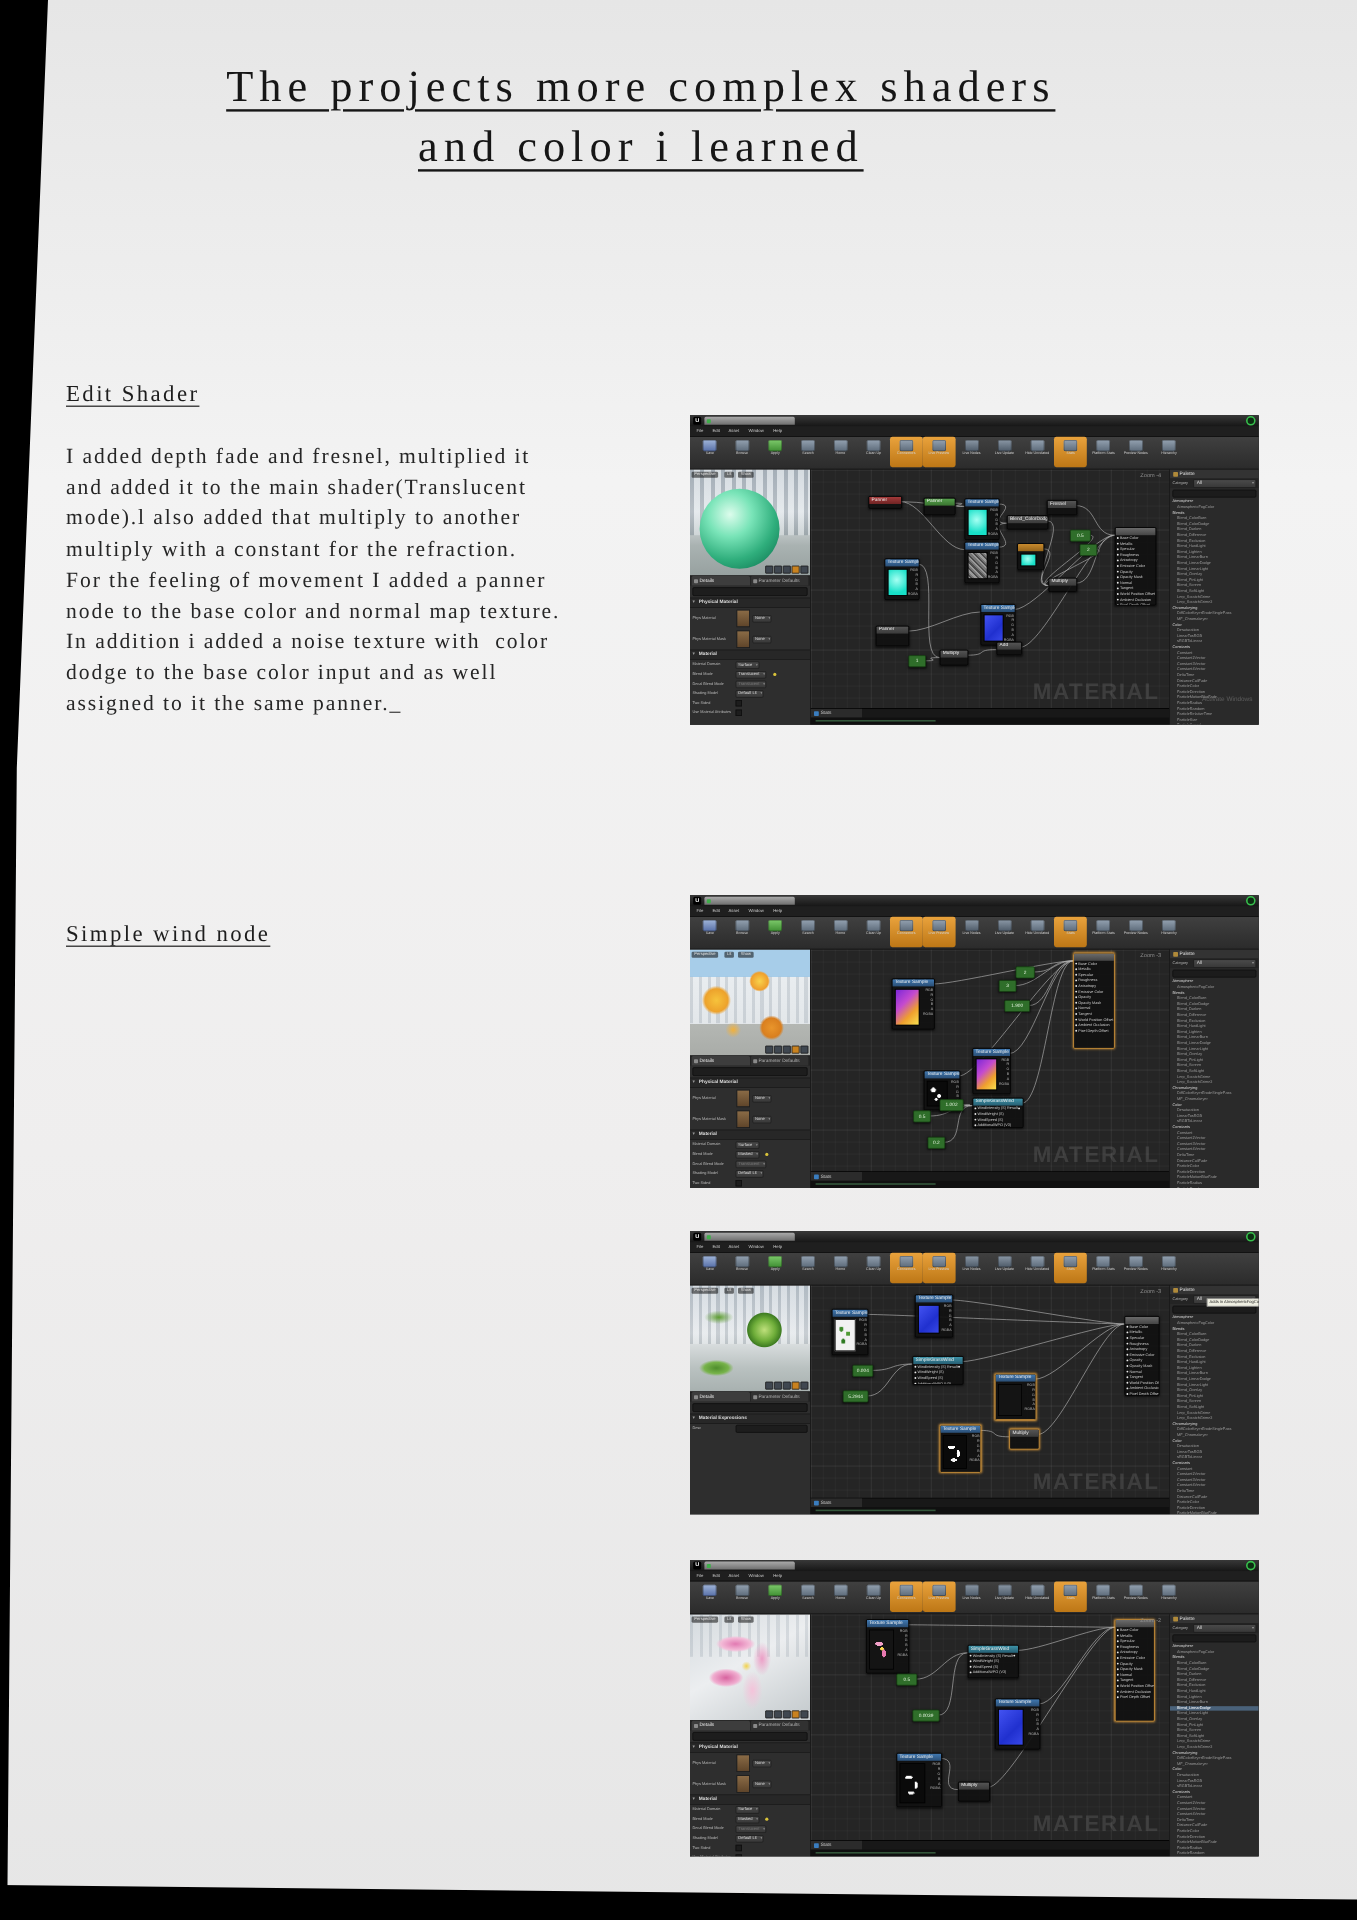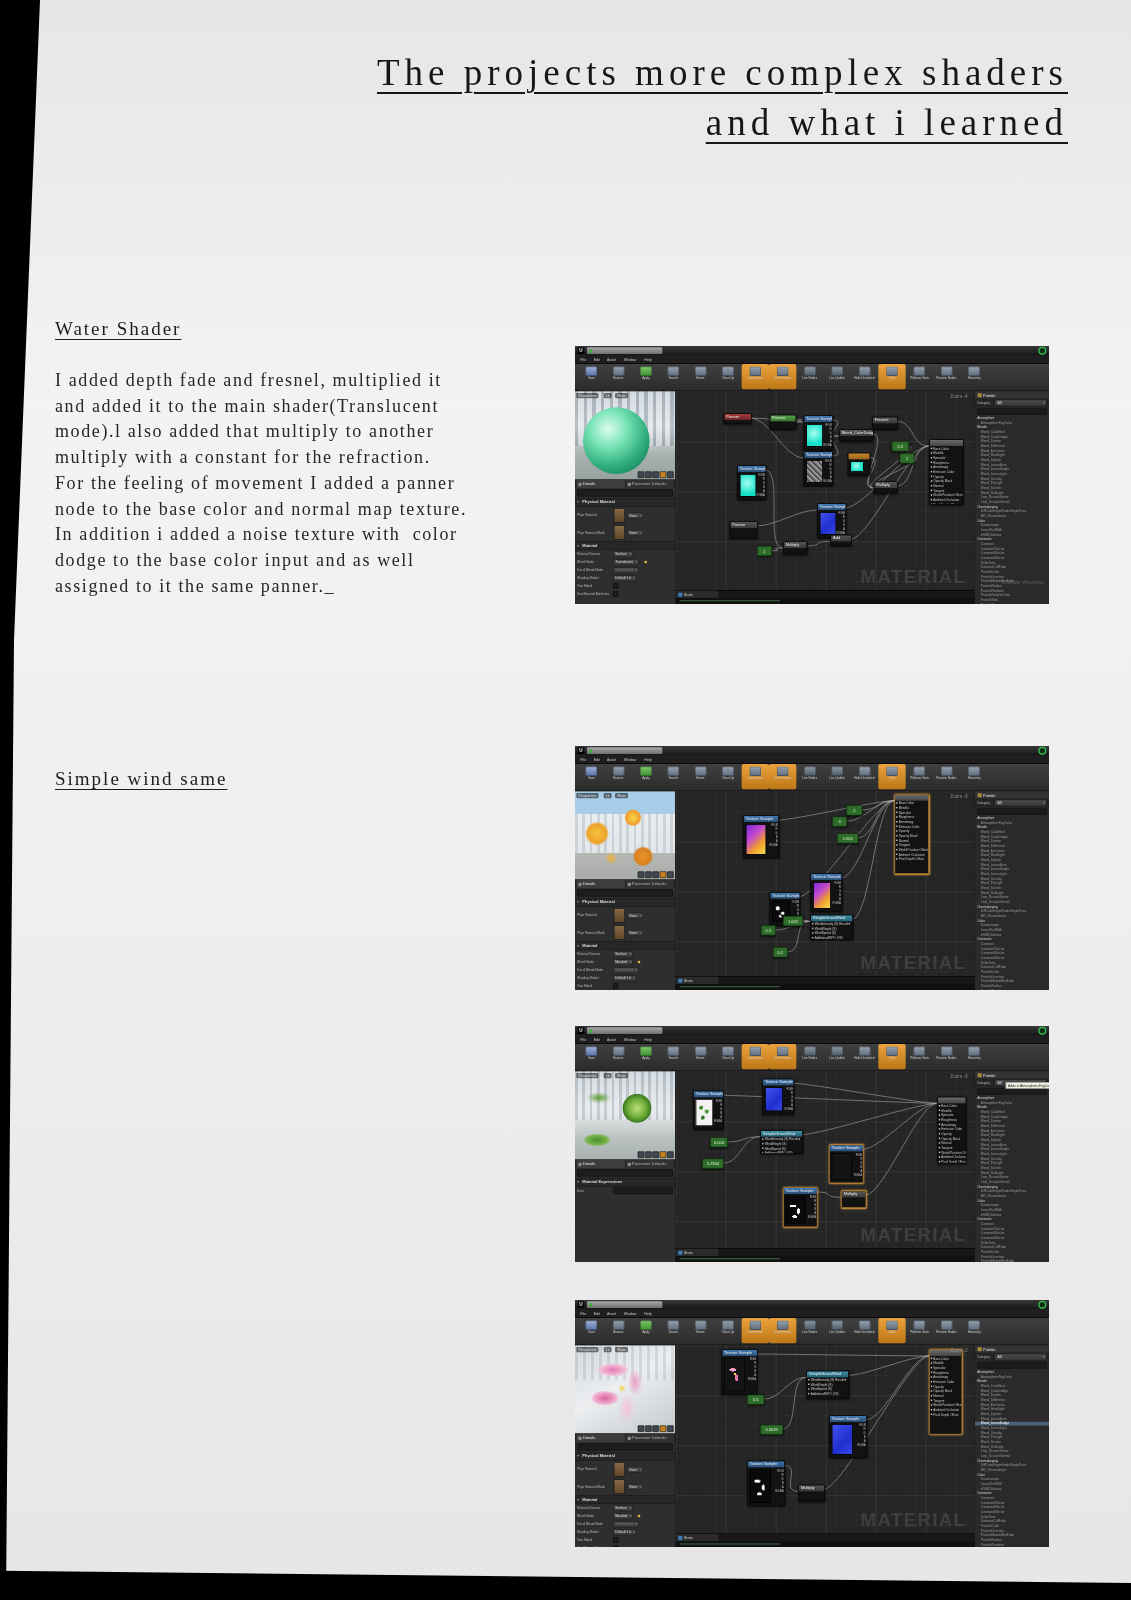--- a/index.html
+++ b/index.html
@@ -5,21 +5,21 @@
   html,body{margin:0;padding:0;}
   body{width:1131px;height:1600px;position:relative;overflow:hidden;
        font-family:"Liberation Serif","DejaVu Serif",serif;
        background:linear-gradient(180deg,#e6e6e6 0%,#f3f3f3 25%,#efeeee 60%,#e6e6e6 100%);}
   .page{position:absolute;inset:0;}
   .edge-left{position:absolute;left:0;top:0;width:40px;height:1600px;background:#000;
              clip-path:polygon(0 0,100% 0,35% 40%,15% 100%,0 100%);}
   .edge-bottom{position:absolute;left:0;top:1566px;width:1131px;height:34px;background:#000;
              clip-path:polygon(0 14%,100% 50%,100% 100%,0 100%);}
   
-  .title{position:absolute;left:0;top:48px;width:1068px;text-align:right;color:#161616;}
+  .title{position:absolute;left:0;top:48px;width:1068px;text-align:center;color:#161616;}
   .title span{display:block;font-size:37px;letter-spacing:5px;line-height:50px;
               text-decoration:underline;text-underline-offset:7px;text-decoration-thickness:2px;}
   .shead{position:absolute;font-size:19px;letter-spacing:2px;color:#1d1d1d;
          text-decoration:underline;text-underline-offset:4px;}
   .sbody{position:absolute;font-size:18px;letter-spacing:1.6px;line-height:25.7px;color:#262626;
          white-space:pre-wrap;width:520px;}
   .h1pos{left:55px;top:318px;} .p1pos{left:55px;top:368px;}
   .h2pos{left:55px;top:768px;} .p2pos{left:55px;top:818px;}
   
   .shot{position:absolute;overflow:hidden;background:#1a1a1a;}
@@ -205,35 +205,35 @@
 </style>
 </head>
 <body>
 
 <div class="page">
   <div class="edge-left"></div>
   <div class="edge-bottom"></div>
 
   <div class="title">
     <span>The projects more complex shaders</span>
-    <span>and what i learned</span>
+    <span>and color i learned</span>
   </div>
 
-  <div class="shead h1pos">Water Shader</div>
+  <div class="shead h1pos">Edit Shader</div>
   <div class="sbody p1pos">I added depth fade and fresnel, multiplied it
 and added it to the main shader(Translucent
 mode).l also added that multiply to another
 multiply with a constant for the refraction.
 For the feeling of movement I added a panner
 node to the base color and normal map texture.
 In addition i added a noise texture with  color
 dodge to the base color input and as well
 assigned to it the same panner._</div>
 
-  <div class="shead h2pos">Simple wind same</div>
+  <div class="shead h2pos">Simple wind node</div>
 
   <div class="shot shot1">
       <div class="scale">
         <div class="editor">
           <div class="titlebar">
             <div class="uelogo">U</div>
             <div class="assettab">
               <div class="tabicon"></div>
             </div>
             <div class="winring"></div>

